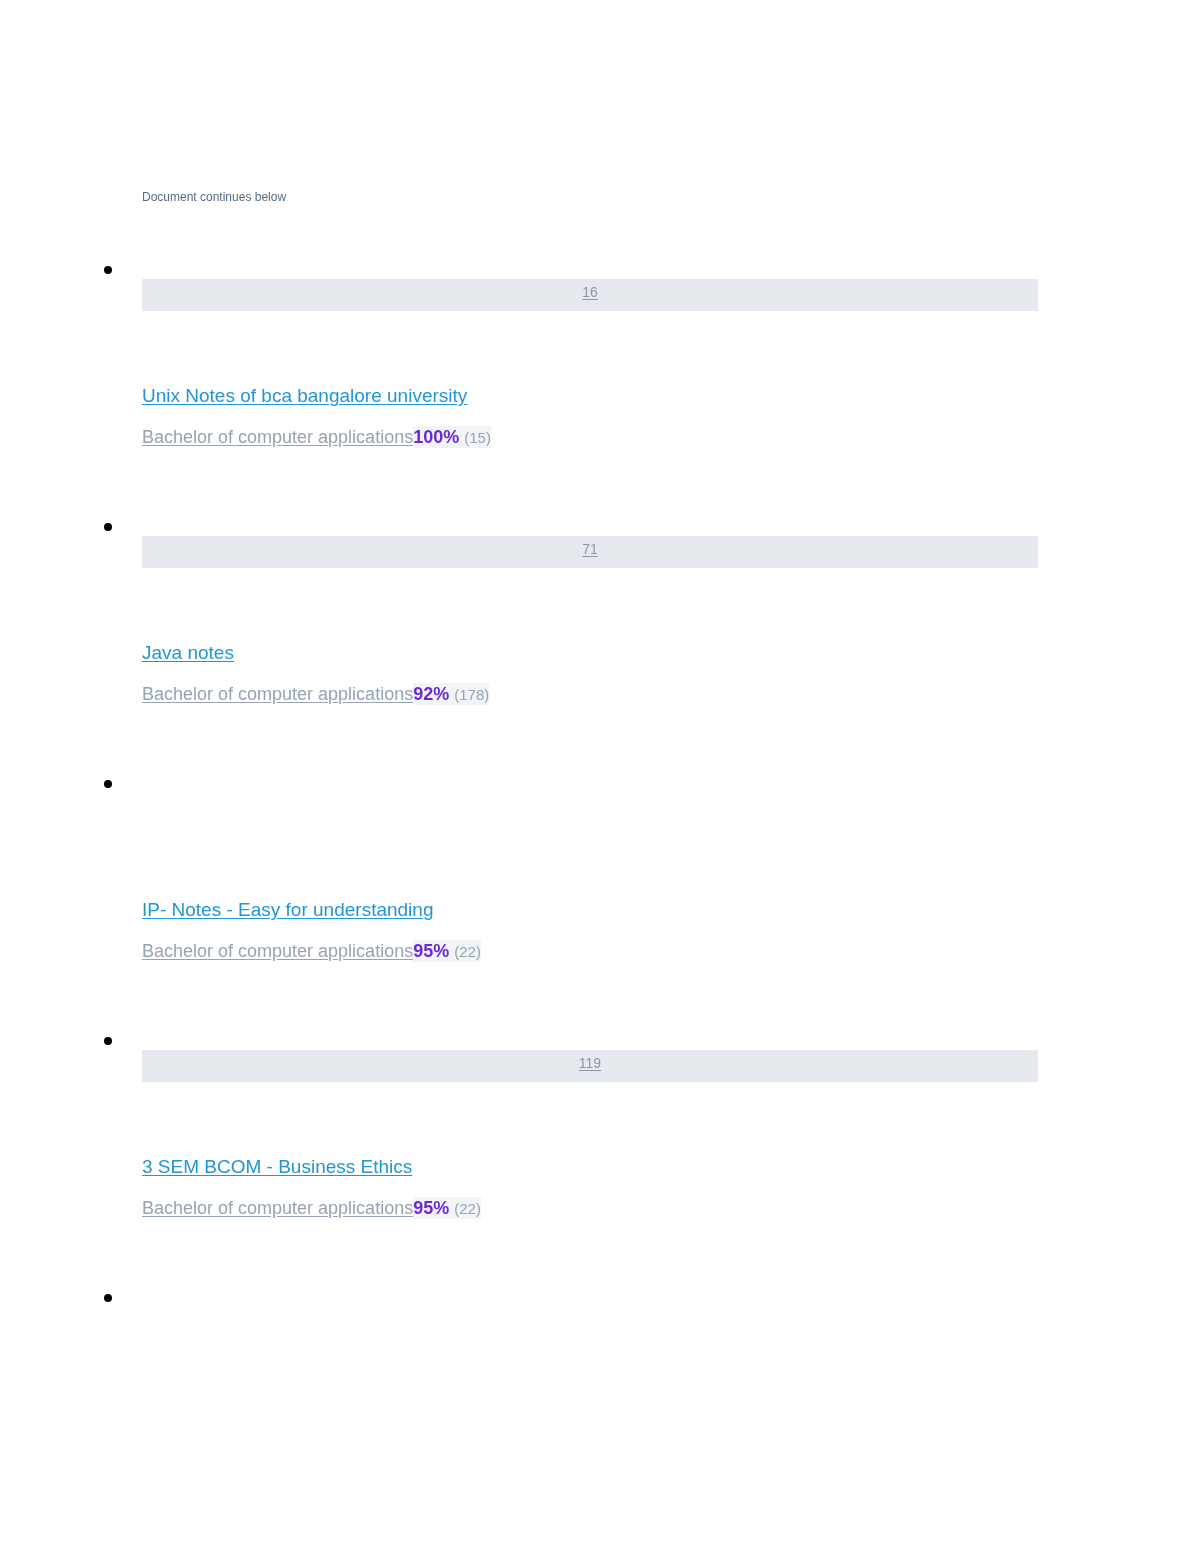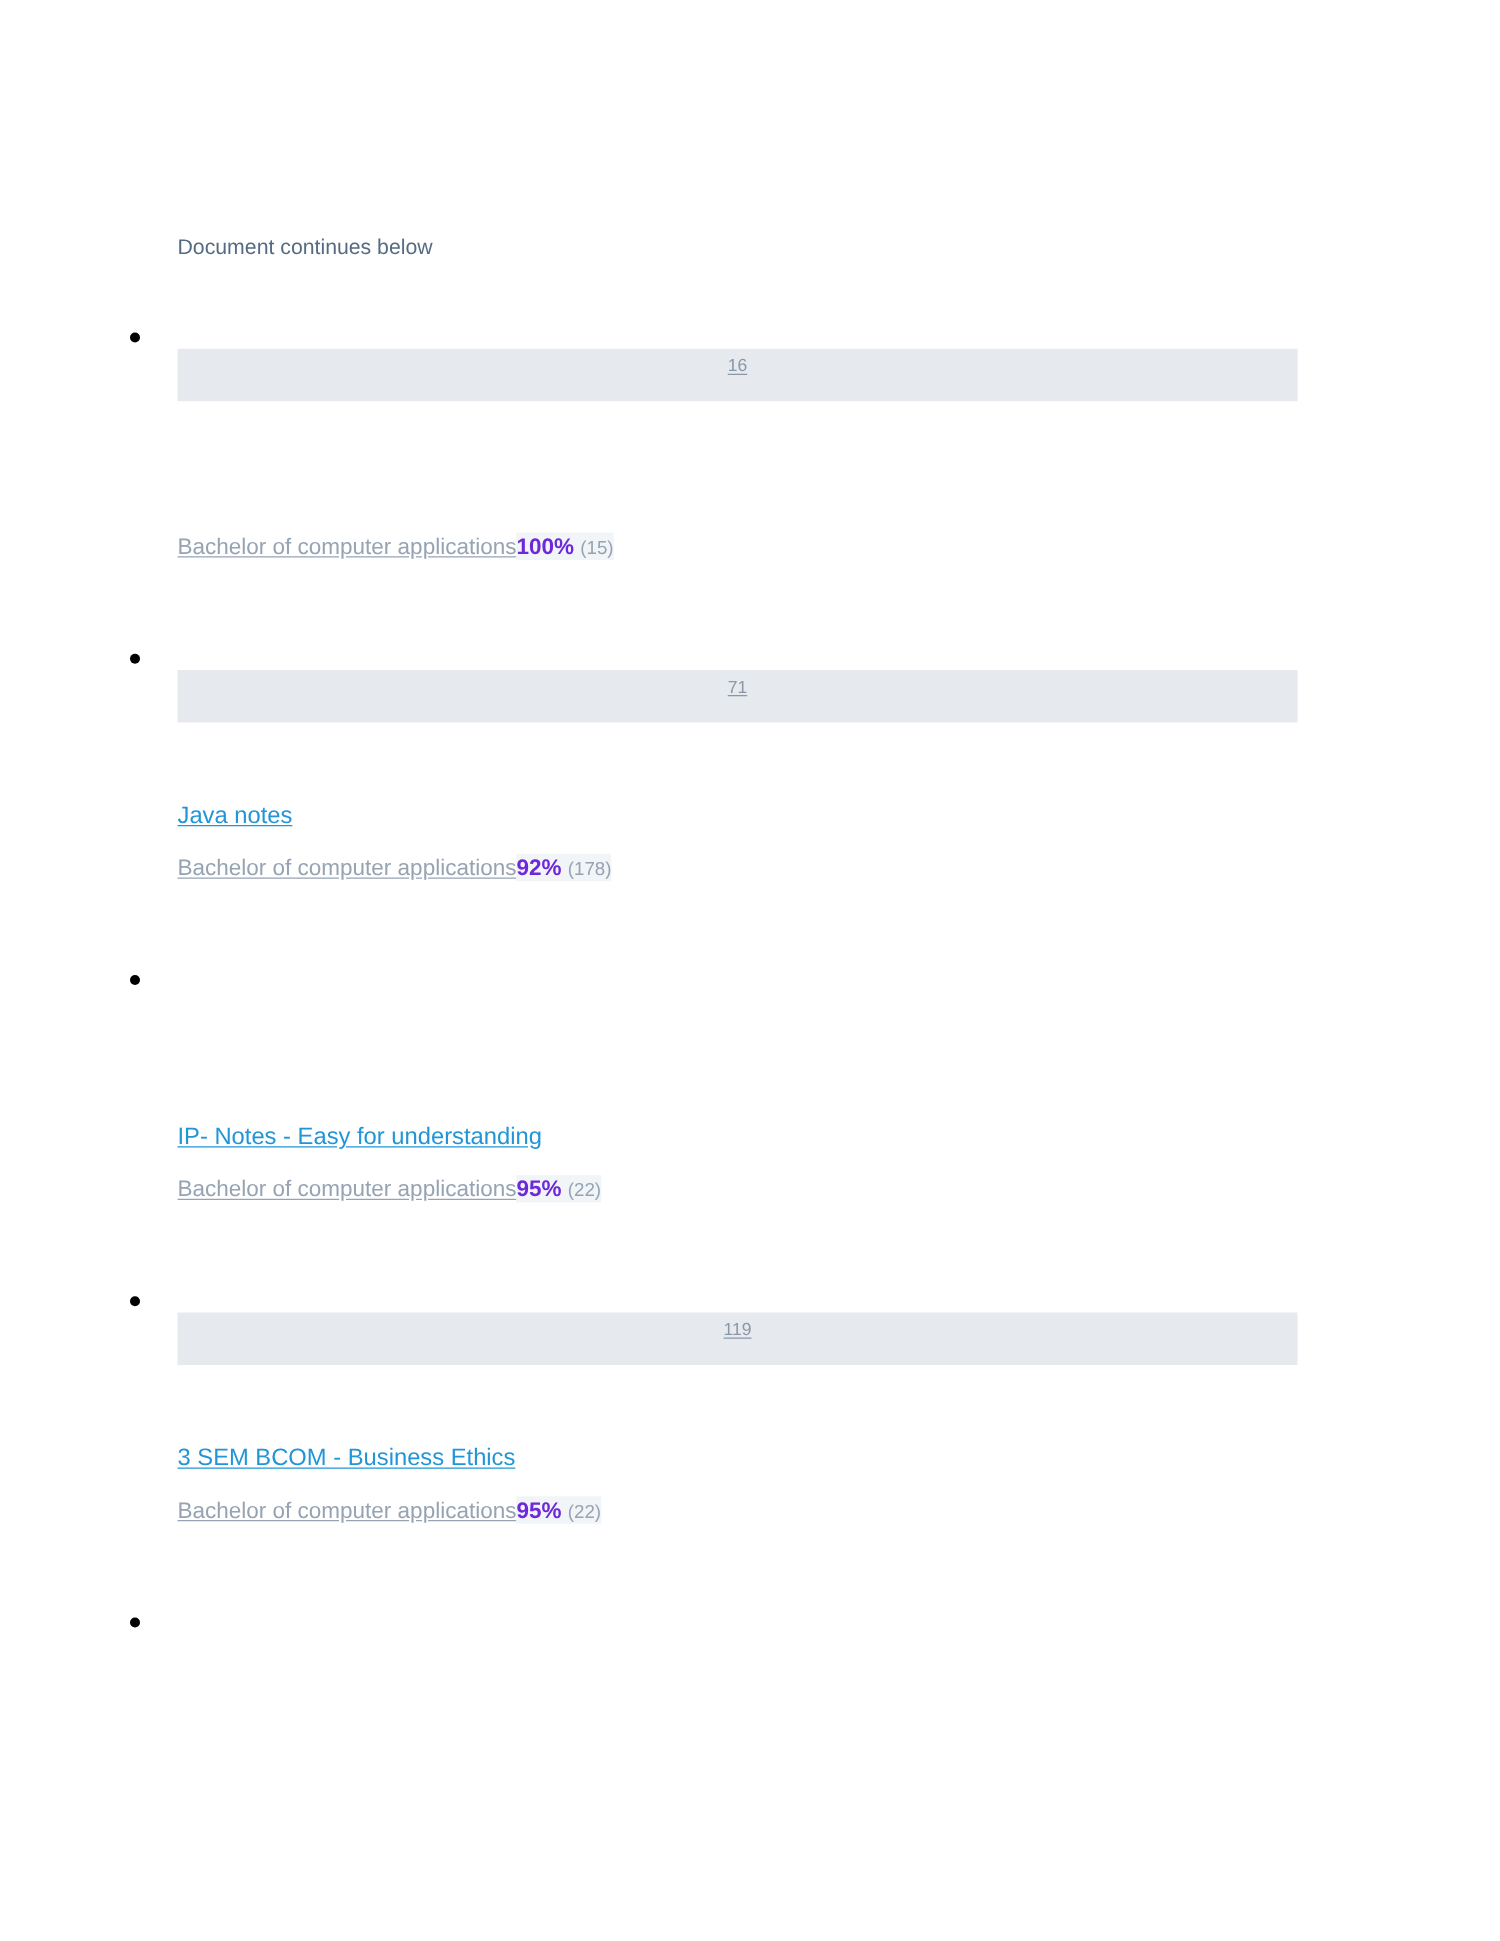--- a/index.html
+++ b/index.html
@@ -32,21 +32,21 @@
   }
   .rec-title {
     font-size: 21px;
     font-weight: bold;
     line-height: 26px;
     color: #2d3b4e;
     letter-spacing: -0.1px;
     margin: 0;
   }
   .rec-subtitle {
-    font-size: 17px;
+    font-size: 12px;
     font-weight: normal;
     line-height: 25px;
     color: #566b82;
     margin: 0;
     margin-top: 2px;
   }
 
   
   .rec-list {
     position: absolute;
@@ -75,21 +75,21 @@
     height: 8px;
     background: #000000;
     border-radius: 50%;
   }
 
   .rec-thumb {
     position: absolute;
     left: 142px;
     top: 24px;
     width: 896px;
-    height: 42px;
+    height: 32px;
     background: #e6eaee;
   }
   .rec-pagenum {
     position: absolute;
     left: 0;
     top: 0;
     width: 896px;
     text-align: center;
     font-size: 14px;
     line-height: 27px;
@@ -147,20 +147,21 @@
   <div class="rec-header">
     <div class="rec-subtitle">Document continues below</div>
   </div>
 
   <ul class="rec-list">
       <li class="rec-item">
     <span class="rec-bullet"></span>
     <div class="rec-thumb">
       <span class="rec-pagenum">16</span>
     </div>
+    <a class="rec-link">Unix Notes of bca bangalore university</a>
     <div class="rec-meta">
       <span class="rec-course">Bachelor of computer applications</span><span class="rec-rating"><span class="rec-percent">100%</span> <span class="rec-count">(15)</span></span>
     </div>
   </li>
       <li class="rec-item">
     <span class="rec-bullet"></span>
     <div class="rec-thumb">
       <span class="rec-pagenum">71</span>
     </div>
     <a class="rec-link">Java notes</a>

